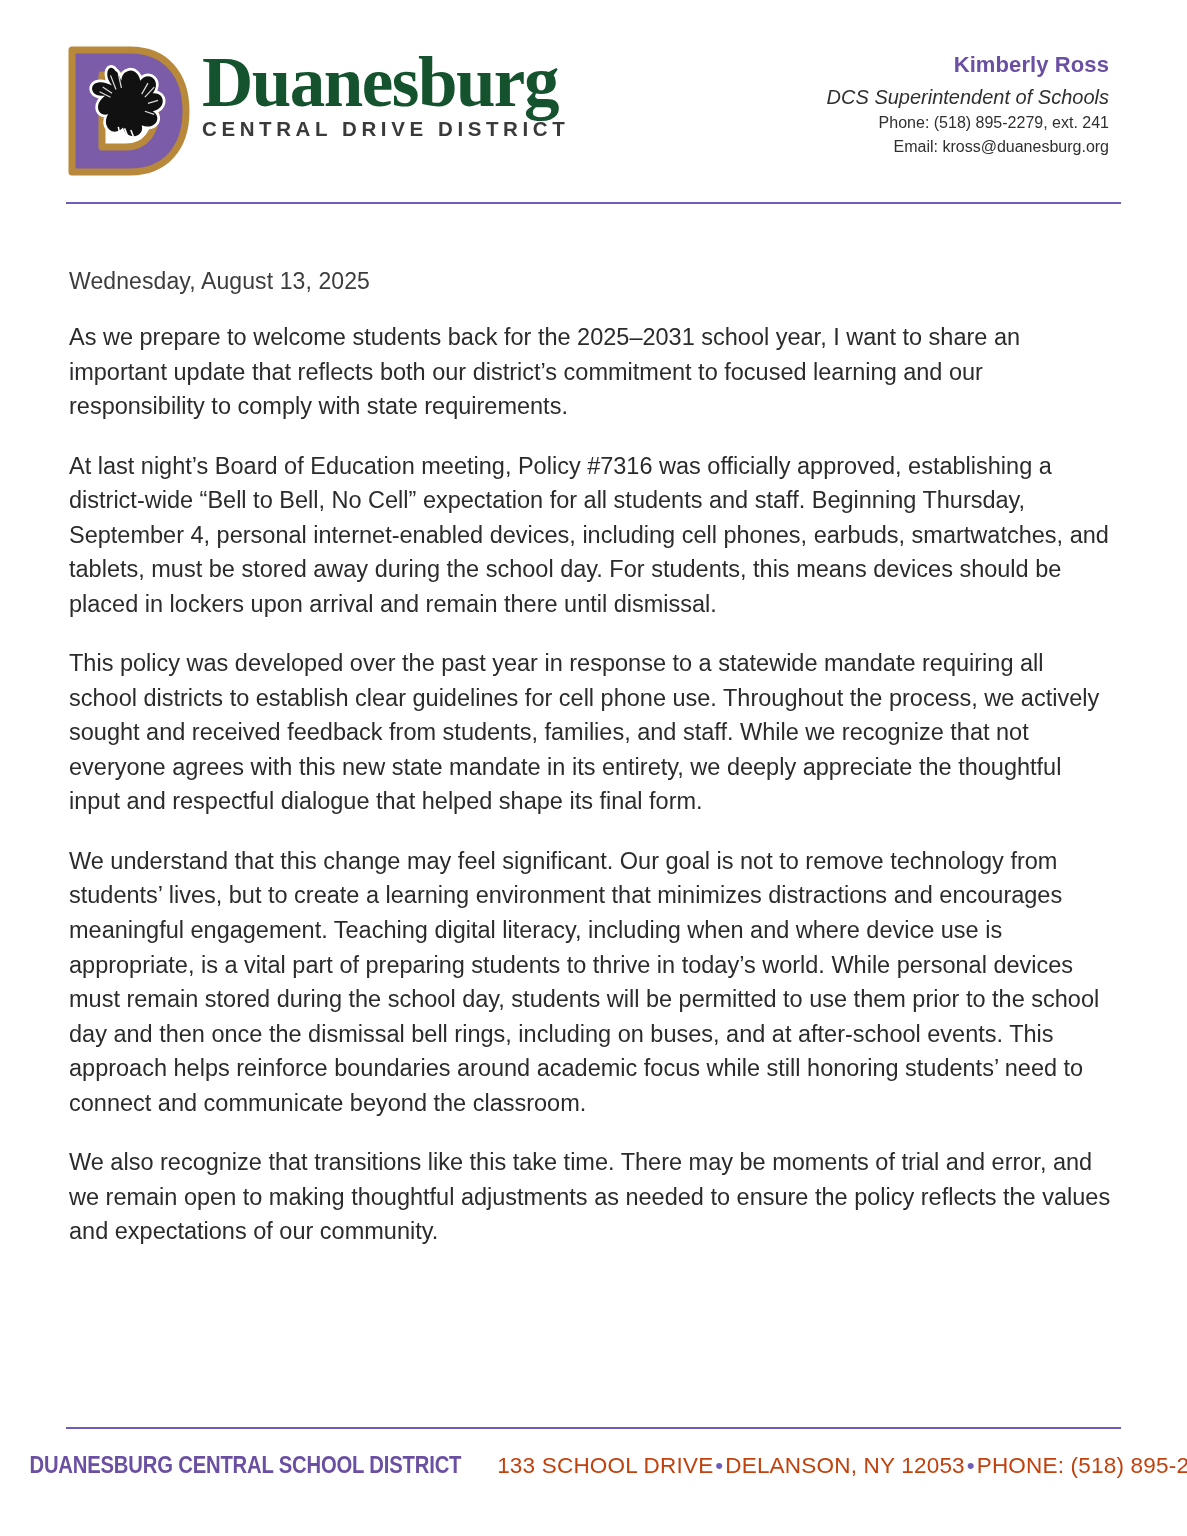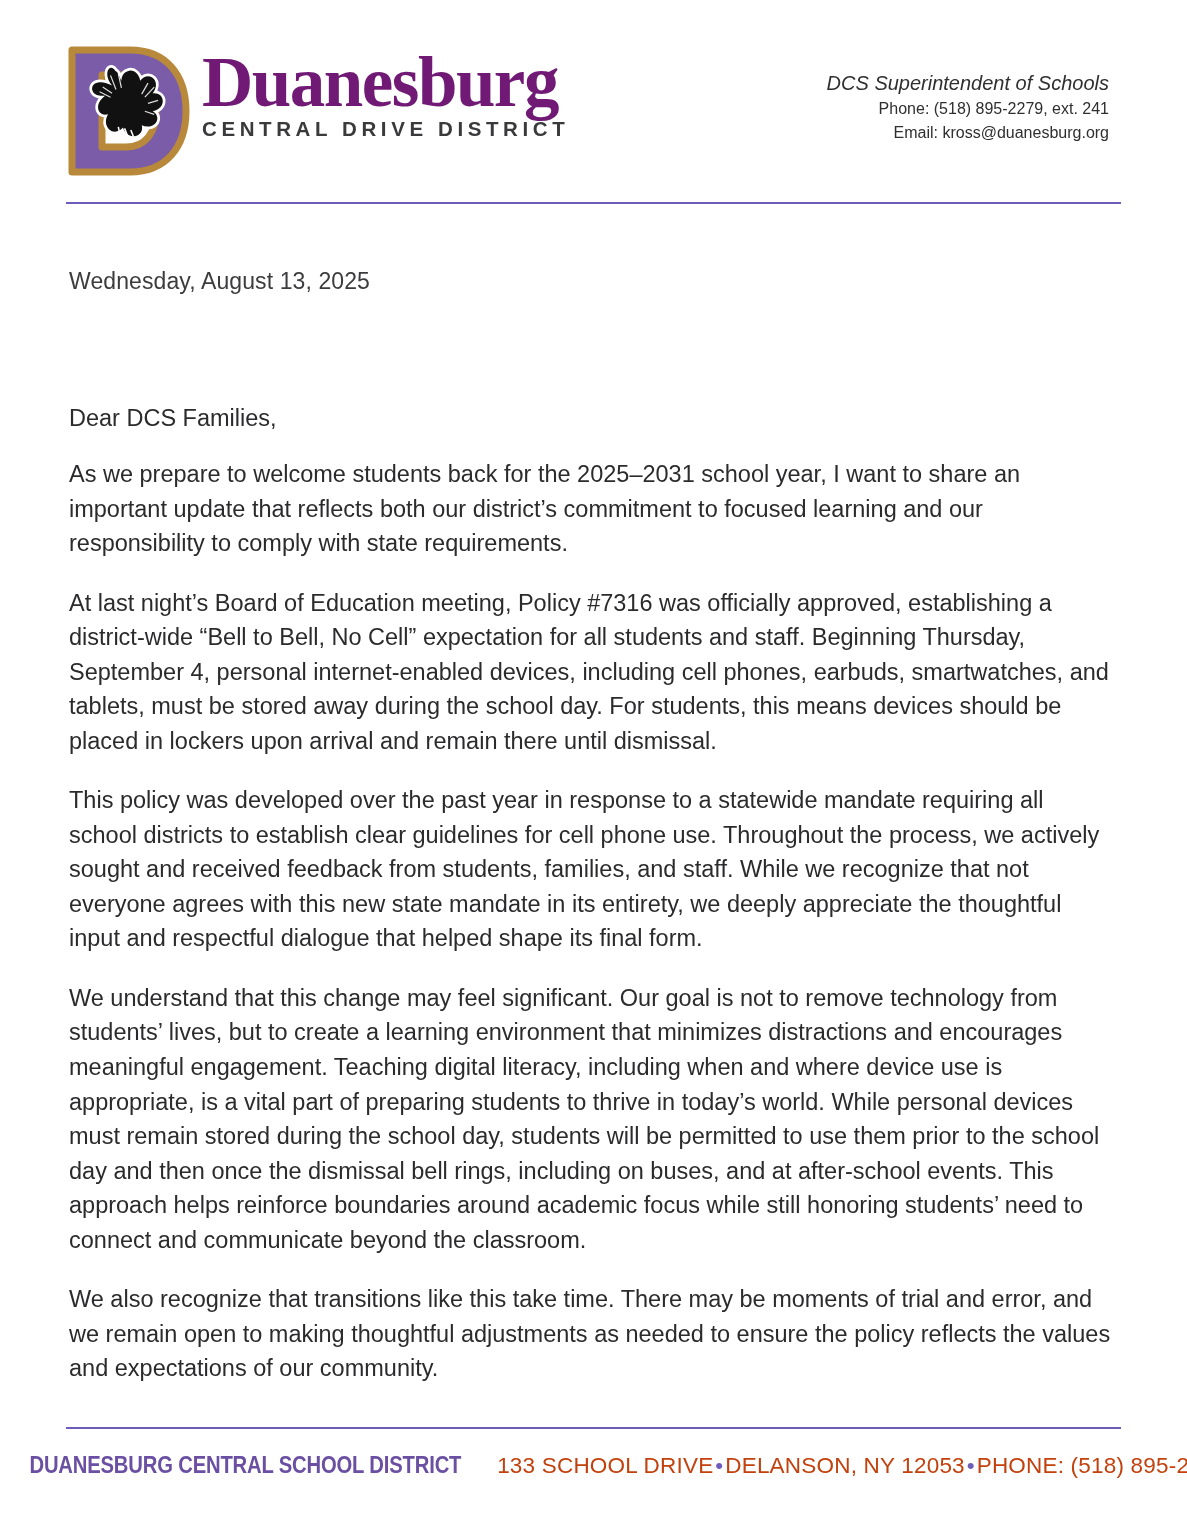--- a/index.html
+++ b/index.html
@@ -43,21 +43,21 @@
   }
   .wordmark {
     margin-left: 10px;
     margin-top: 8px;
   }
   .wordmark-main {
     font-family: "Liberation Serif", serif;
     font-weight: 700;
     font-size: 71px;
     line-height: 0.96;
-    color: #701a75;
+    color: #14532d;
     letter-spacing: -1.5px;
     white-space: nowrap;
   }
   .wordmark-sub {
     font-family: "Liberation Sans", sans-serif;
     font-weight: 700;
     font-size: 20.5px;
     color: #3a3a3c;
     letter-spacing: 4.6px;
     margin-top: 1px;
@@ -76,21 +76,21 @@
     font-weight: 700;
     font-size: 22px;
     color: #6a4fa3;
     letter-spacing: 0.1px;
   }
   .contact-title {
     font-family: "Liberation Sans", sans-serif;
     font-style: italic;
     font-size: 20px;
     color: #2f2f31;
-    margin-top: 20px;
+    margin-top: 5px;
   }
   .contact-line {
     font-family: "Liberation Sans", sans-serif;
     font-size: 16px;
     color: #2f2f31;
     margin-top: 2px;
   }
 
   .rule {
     position: absolute;
@@ -201,31 +201,31 @@
         </g>
       </svg>
 
       <div class="wordmark">
         <div class="wordmark-main">Duanesburg</div>
         <div class="wordmark-sub">CENTRAL DRIVE DISTRICT</div>
       </div>
     </div>
 
     <div class="contact">
+      <div class="contact-name">Kimberly Ross</div>
       <div class="contact-title">DCS Superintendent of Schools</div>
       <div class="contact-line">Phone: (518) 895-2279, ext. 241</div>
       <div class="contact-line">Email: kross@duanesburg.org</div>
     </div>
 
     <div class="rule rule-top"></div>
   </div>
 
   <div class="letter-body">
     <div class="date-line">Wednesday, August 13, 2025</div>
-    <div class="salutation">Dear DCS Families,</div>
     <p class="para">As we prepare to welcome students back for the 2025–2031 school year, I want to share an important update that reflects both our district’s commitment to focused learning and our responsibility to comply with state requirements.</p>
     <p class="para">At last night’s Board of Education meeting, Policy #7316 was officially approved, establishing a district-wide “Bell to Bell, No Cell” expectation for all students and staff. Beginning Thursday, September 4, personal internet-enabled devices, including cell phones, earbuds, smartwatches, and tablets, must be stored away during the school day. For students, this means devices should be placed in lockers upon arrival and remain there until dismissal.</p>
     <p class="para">This policy was developed over the past year in response to a statewide mandate requiring all school districts to establish clear guidelines for cell phone use. Throughout the process, we actively sought and received feedback from students, families, and staff. While we recognize that not everyone agrees with this new state mandate in its entirety, we deeply appreciate the thoughtful input and respectful dialogue that helped shape its final form.</p>
     <p class="para">We understand that this change may feel significant. Our goal is not to remove technology from students’ lives, but to create a learning environment that minimizes distractions and encourages meaningful engagement. Teaching digital literacy, including when and where device use is appropriate, is a vital part of preparing students to thrive in today’s world. While personal devices must remain stored during the school day, students will be permitted to use them prior to the school day and then once the dismissal bell rings, including on buses, and at after-school events. This approach helps reinforce boundaries around academic focus while still honoring students’ need to connect and communicate beyond the classroom.</p>
     <p class="para">We also recognize that transitions like this take time. There may be moments of trial and error, and we remain open to making thoughtful adjustments as needed to ensure the policy reflects the values and expectations of our community.</p>
   </div>
 
   <div class="rule rule-bottom"></div>
   <div class="footer">
     <span class="footer-district">DUANESBURG CENTRAL SCHOOL DISTRICT</span><span class="footer-address">&nbsp;</span><span class="footer-address">133 SCHOOL DRIVE</span><span class="footer-sep">•</span><span class="footer-address">DELANSON, NY 12053</span><span class="footer-sep">•</span><span class="footer-address">PHONE: (518) 895-2279</span>

